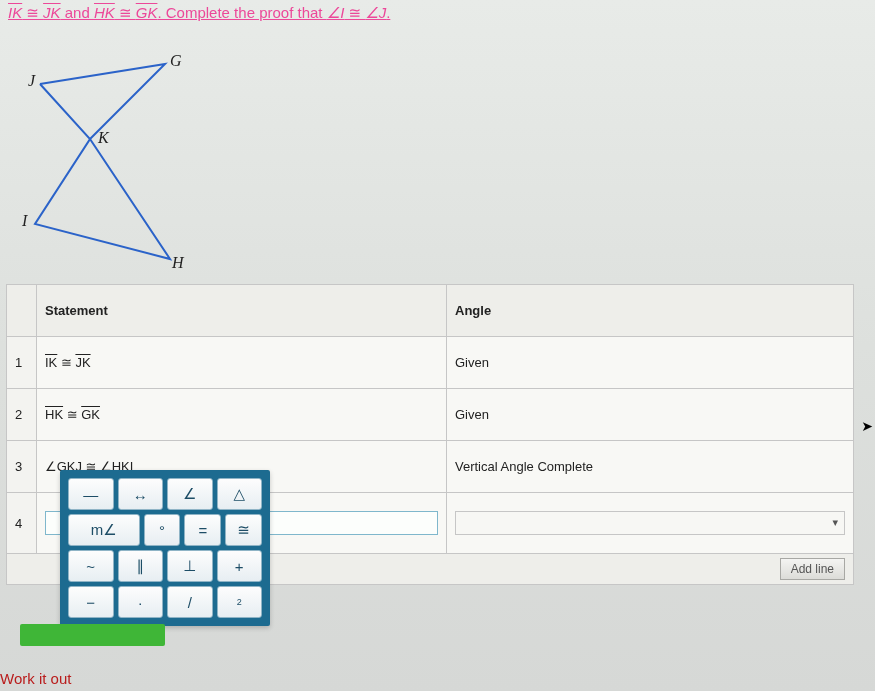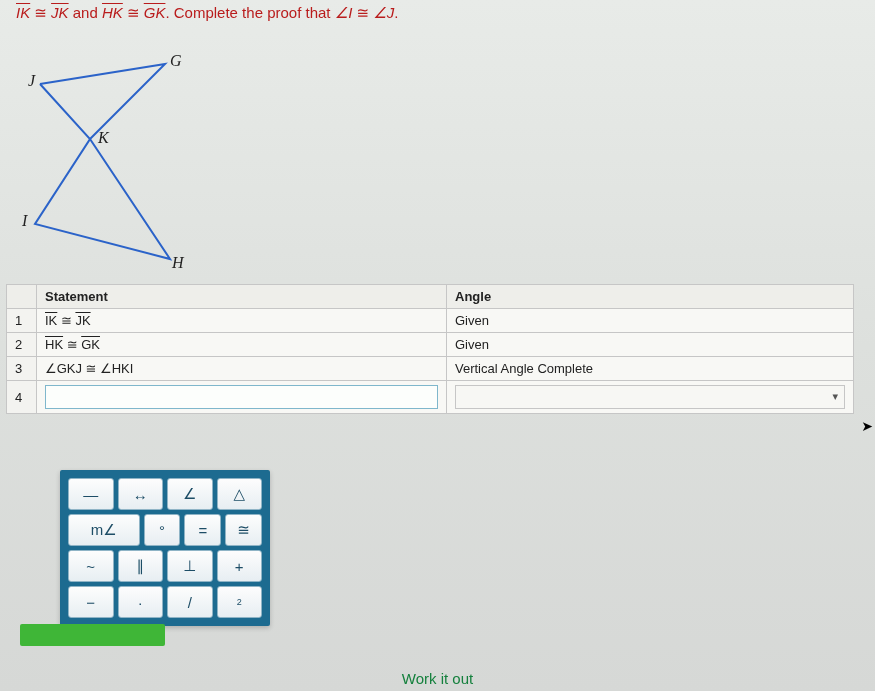--- a/index.html
+++ b/index.html
@@ -7,23 +7,24 @@
       font-family: Verdana, Arial, sans-serif;
       background: linear-gradient(180deg, #e8ebe8 0%, #dde0dd 50%, #d6d8d6 100%);
       width: 875px;
       height: 691px;
       overflow: hidden;
       color: #222;
       font-size: 13px;
       position: relative;
     }
     .problem-text {
-      padding: 4px 6px 6px 16px;
+      padding: 4px 6px 6px 8px;
       font-size: 15px;
-      color: #b91c1c;
+      color: #ec4899;
+      text-decoration: underline;
     }
     .problem-text .seg { text-decoration: overline; font-style: italic; }
     .problem-text .ang { font-style: italic; }
     .figure-area {
       position: relative;
       width: 220px;
       height: 240px;
       margin: 6px 0 0 10px;
     }
     .figure-area svg { position: absolute; top: 0; left: 0; }
@@ -31,21 +32,21 @@
 
     .proof-table {
       margin: 10px 6px 0 6px;
       border: 1px solid #b5b5b5;
       border-collapse: collapse;
       width: 848px;
       background: #f8f8f5;
     }
     .proof-table th, .proof-table td {
       border: 1px solid #c6c6c6;
-      padding: 4px 8px;
+      padding: 18px 8px;
       text-align: left;
       vertical-align: middle;
     }
     .proof-table th {
       background: #eeeeea;
       font-weight: bold;
       font-size: 13px;
     }
     .num-col { width: 30px; text-align: center; background: #f3f3f0; }
     .stmt-col { width: 410px; }
@@ -120,22 +121,21 @@
       top: 624px;
       width: 145px;
       height: 22px;
       background: #3fb637;
       border-radius: 2px;
     }
     .work-it-out {
       position: absolute;
       left: 0; right: 0;
       top: 670px;
-      text-align: center;
-      color: #15803d;
+      color: #b91c1c;
       font-size: 15px;
     }
     .cursor-icon {
       position: absolute;
       right: 2px;
       top: 418px;
       font-size: 14px;
       color: #000;
     }
   </style>
@@ -184,20 +184,25 @@
     </tr>
     <tr>
       <td class="num-col">4</td>
       <td>
         <input type="text" class="stmt-input" value="" style="">
       </td>
       <td>
         <div class="reason-select"></div>
       </td>
     </tr>
+    <tr class="add-line-row">
+      <td colspan="3">
+        <span class="add-line-btn">Add line</span>
+      </td>
+    </tr>
   </tbody>
 </table>
 
 <div class="keypad">
   <div class="keypad-row">
     <div class="key">—</div>
     <div class="key">↔</div>
     <div class="key">∠</div>
     <div class="key">△</div>
   </div>

